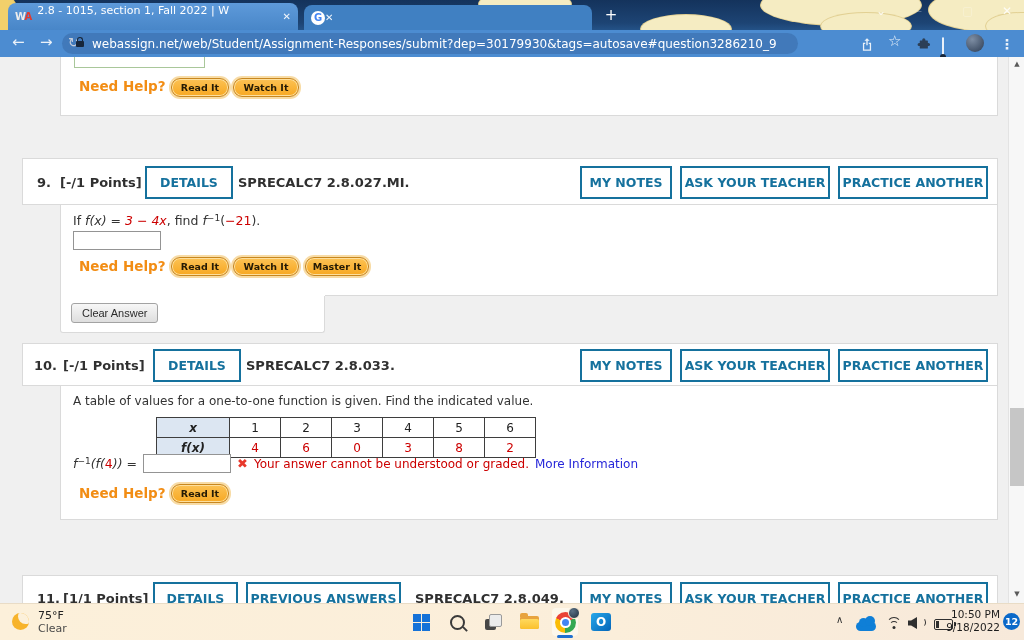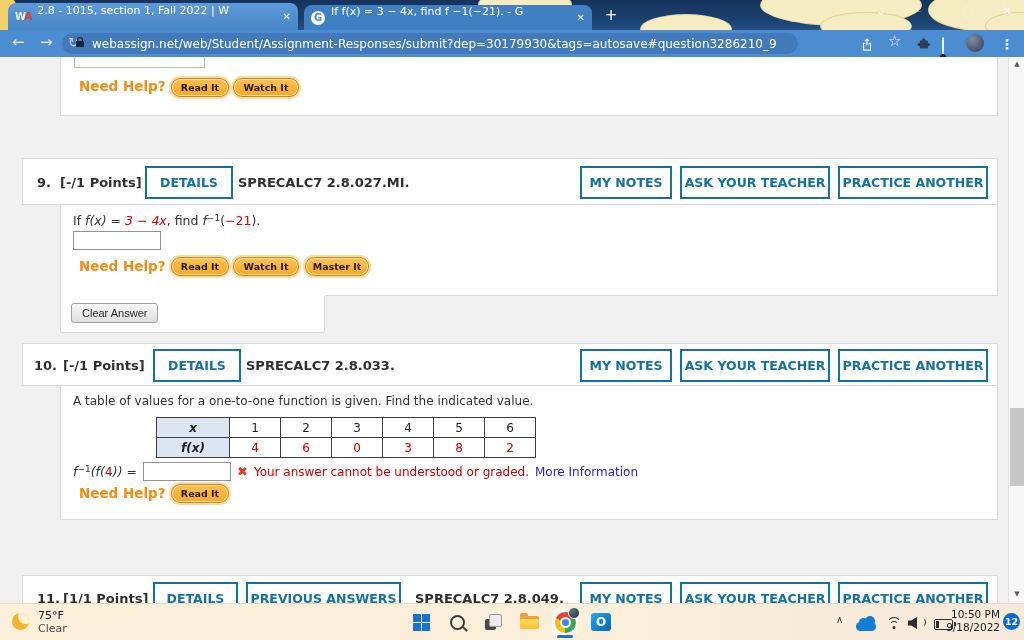--- a/index.html
+++ b/index.html
@@ -50,21 +50,21 @@
   .it{font-style:italic;}
   .red{color:#cc0000;}
   sup{font-size:9px;vertical-align:4px;}
   .ansinput{position:absolute;width:82px;height:15px;border:1px solid #949494;background:#fff;}
   .submitbtn{position:absolute;left:10px;top:7px;font-size:11px;color:#2b2b2b;background:linear-gradient(#f7f7f7,#dedede);
     border:1px solid #a3a3a3;border-radius:3px;padding:3px 10px;}
   table.vals{border-collapse:collapse;position:absolute;left:95px;top:31px;}
   table.vals td{border:1px solid #3e3e3e;width:48px;height:17px;text-align:center;font-size:12px;color:#222;}
   table.vals td:first-child{width:70px;background:#dce6f2;font-weight:bold;font-style:italic;}
   table.vals tr.fx td:not(:first-child){color:#cc0000;}
-  .ansrow{position:absolute;left:12px;top:76px;display:flex;align-items:center;gap:6px;font-size:12.5px;color:#333;white-space:nowrap;}
+  .ansrow{position:absolute;left:12px;top:68px;display:flex;align-items:center;gap:6px;font-size:12.5px;color:#333;white-space:nowrap;}
   .xmark{color:#e8382c;font-size:13px;font-weight:bold;}
   .err{color:#cc0000;font-size:12px;}
   .moreinfo{color:#2626d9;font-size:12px;}
   .divline{position:absolute;background:#dadada;}
   
   .sbar{position:absolute;right:0;top:0;width:16px;height:546px;background:#f7f7f7;border-left:1px solid #e3e3e3;box-sizing:border-box;}
   .sbar .arr{position:absolute;left:0;width:16px;text-align:center;font-size:7px;color:#5a5a5a;}
   .sthumb{position:absolute;left:1px;top:351px;width:14px;height:78px;background:#c6c6c6;}
   
   .taskbar{position:absolute;left:0;top:603px;width:1024px;height:37px;
@@ -131,21 +131,20 @@
     <div class="cloud" style="left:928px;top:-12px;width:120px;height:42px;"></div>
     <div class="cloud" style="left:985px;top:12px;width:70px;height:26px;"></div>
 
     <div class="tab tab-active">
       <span class="fav-wa"><span class="w">W</span><span class="a">A</span></span>
       <span class="tab-title">2.8 - 1015, section 1, Fall 2022 | W</span>
       <span class="tab-x">✕</span>
     </div>
     <div class="tab tab-2">
       <span class="fav-g">G</span>
-      <span class="tab-title">If f(x) = 3 − 4x, find f −1(−21). - G</span>
       <span class="tab-x">✕</span>
     </div>
     <div class="newtab">+</div>
     <div class="winctl" style="left:876px;">⌄</div>
     <div class="winctl dim" style="left:916px;">–</div>
     <div class="winctl dim" style="left:962px;">▢</div>
     <div class="winctl" style="left:1002px;">✕</div>
   </div>
 
   <div class="toolbar">

